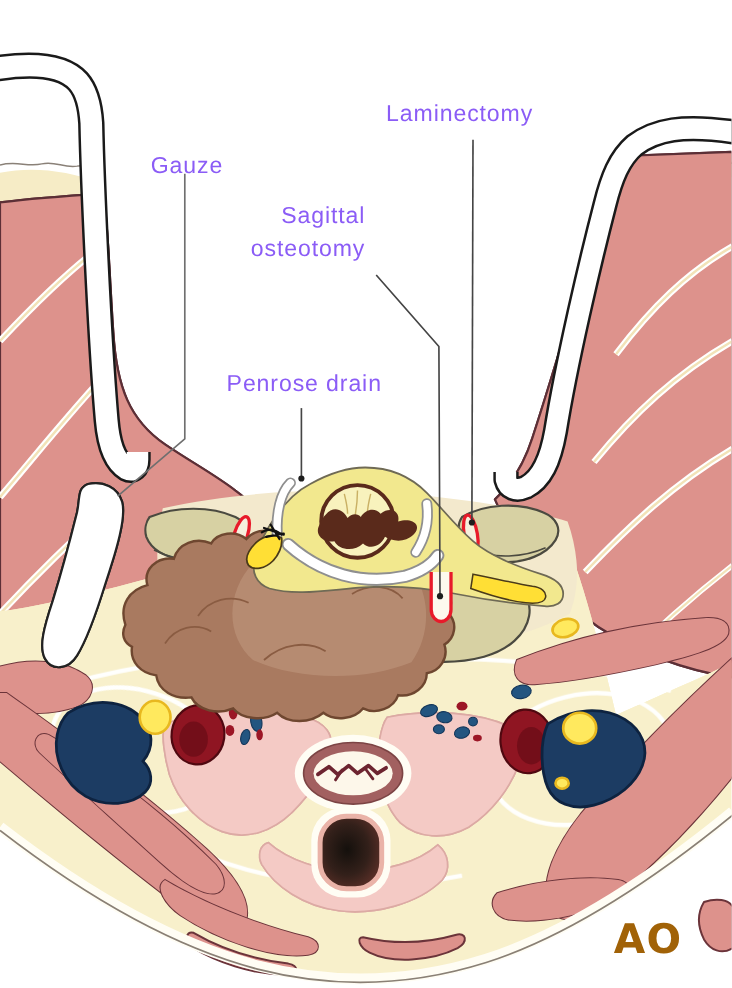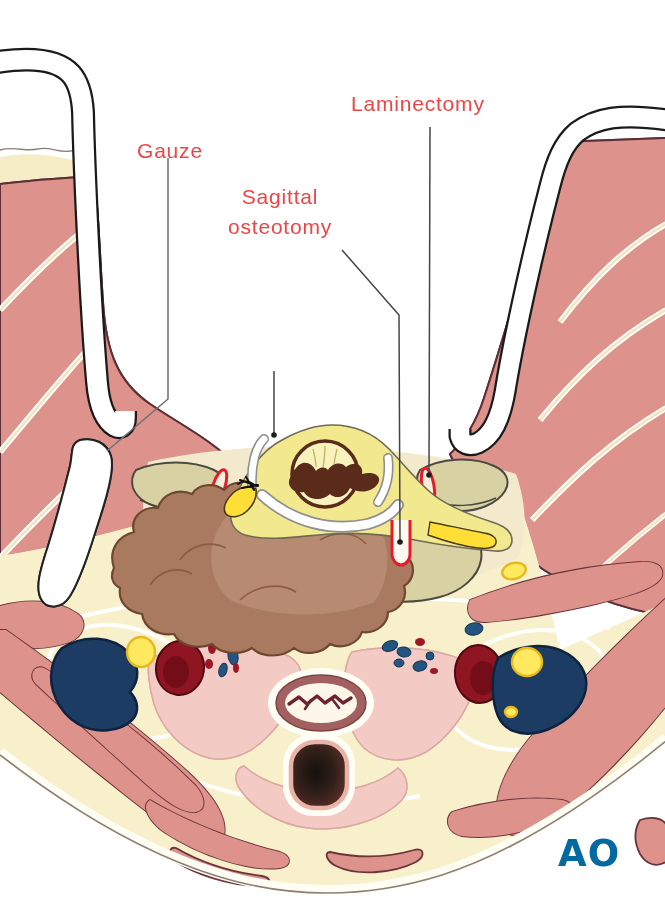--- a/index.html
+++ b/index.html
@@ -1,23 +1,23 @@
 <!DOCTYPE html>
 <html><head>
 <meta charset="utf-8">
 <style>
   html,body{margin:0;padding:0;background:#fff;}
   #stage{position:relative;width:665px;height:898px;background:#ffffff;overflow:hidden;
          font-family:"Liberation Sans",sans-serif;}
   #art{position:absolute;left:0;top:0;}
   .lbl{position:absolute;font:400 21px/30px "Liberation Sans",sans-serif;
-       letter-spacing:.8px;color:#ef4444;white-space:pre-line;}
-  .lbl.center{text-align:center;}
+       letter-spacing:.8px;color:#8b5cf6;white-space:pre-line;}
+  .lbl.center{text-align:right;}
   #ao-logo{position:absolute;left:558px;top:832px;font:700 37px "DejaVu Sans",sans-serif;
-           color:#0369a1;letter-spacing:1px;}
+           color:#a16207;letter-spacing:1px;}
 </style>
 </head>
 <body>
 
 <div id="stage">
 <svg id="art" width="665" height="898" viewBox="0 0 665 898" xmlns="http://www.w3.org/2000/svg">
   <defs>
     <pattern id="cob" width="36" height="30" patternUnits="userSpaceOnUse">
       <g fill="none" stroke="#c17973" stroke-width="1.5">
         <path d="M2,4 Q10,0 16,5 Q20,12 14,15 Q5,17 2,11 Z"></path>
@@ -306,15 +306,16 @@
       <circle cx="400" cy="542" r="2.8"></circle>
       <circle cx="274" cy="435" r="2.8"></circle>
     </g>
   </g>
 </svg>
 
 <div class="lbl" style="left:137px;top:136px;">Gauze</div>
 <div class="lbl" style="left:351px;top:89px;">Laminectomy</div>
 <div class="lbl center" style="left:228px;top:182px;">Sagittal
 osteotomy</div>
+<div class="lbl" style="left:206px;top:334px;">Penrose drain</div>
 
 <div id="ao-logo">AO</div>
 </div>
 
 </body></html>

